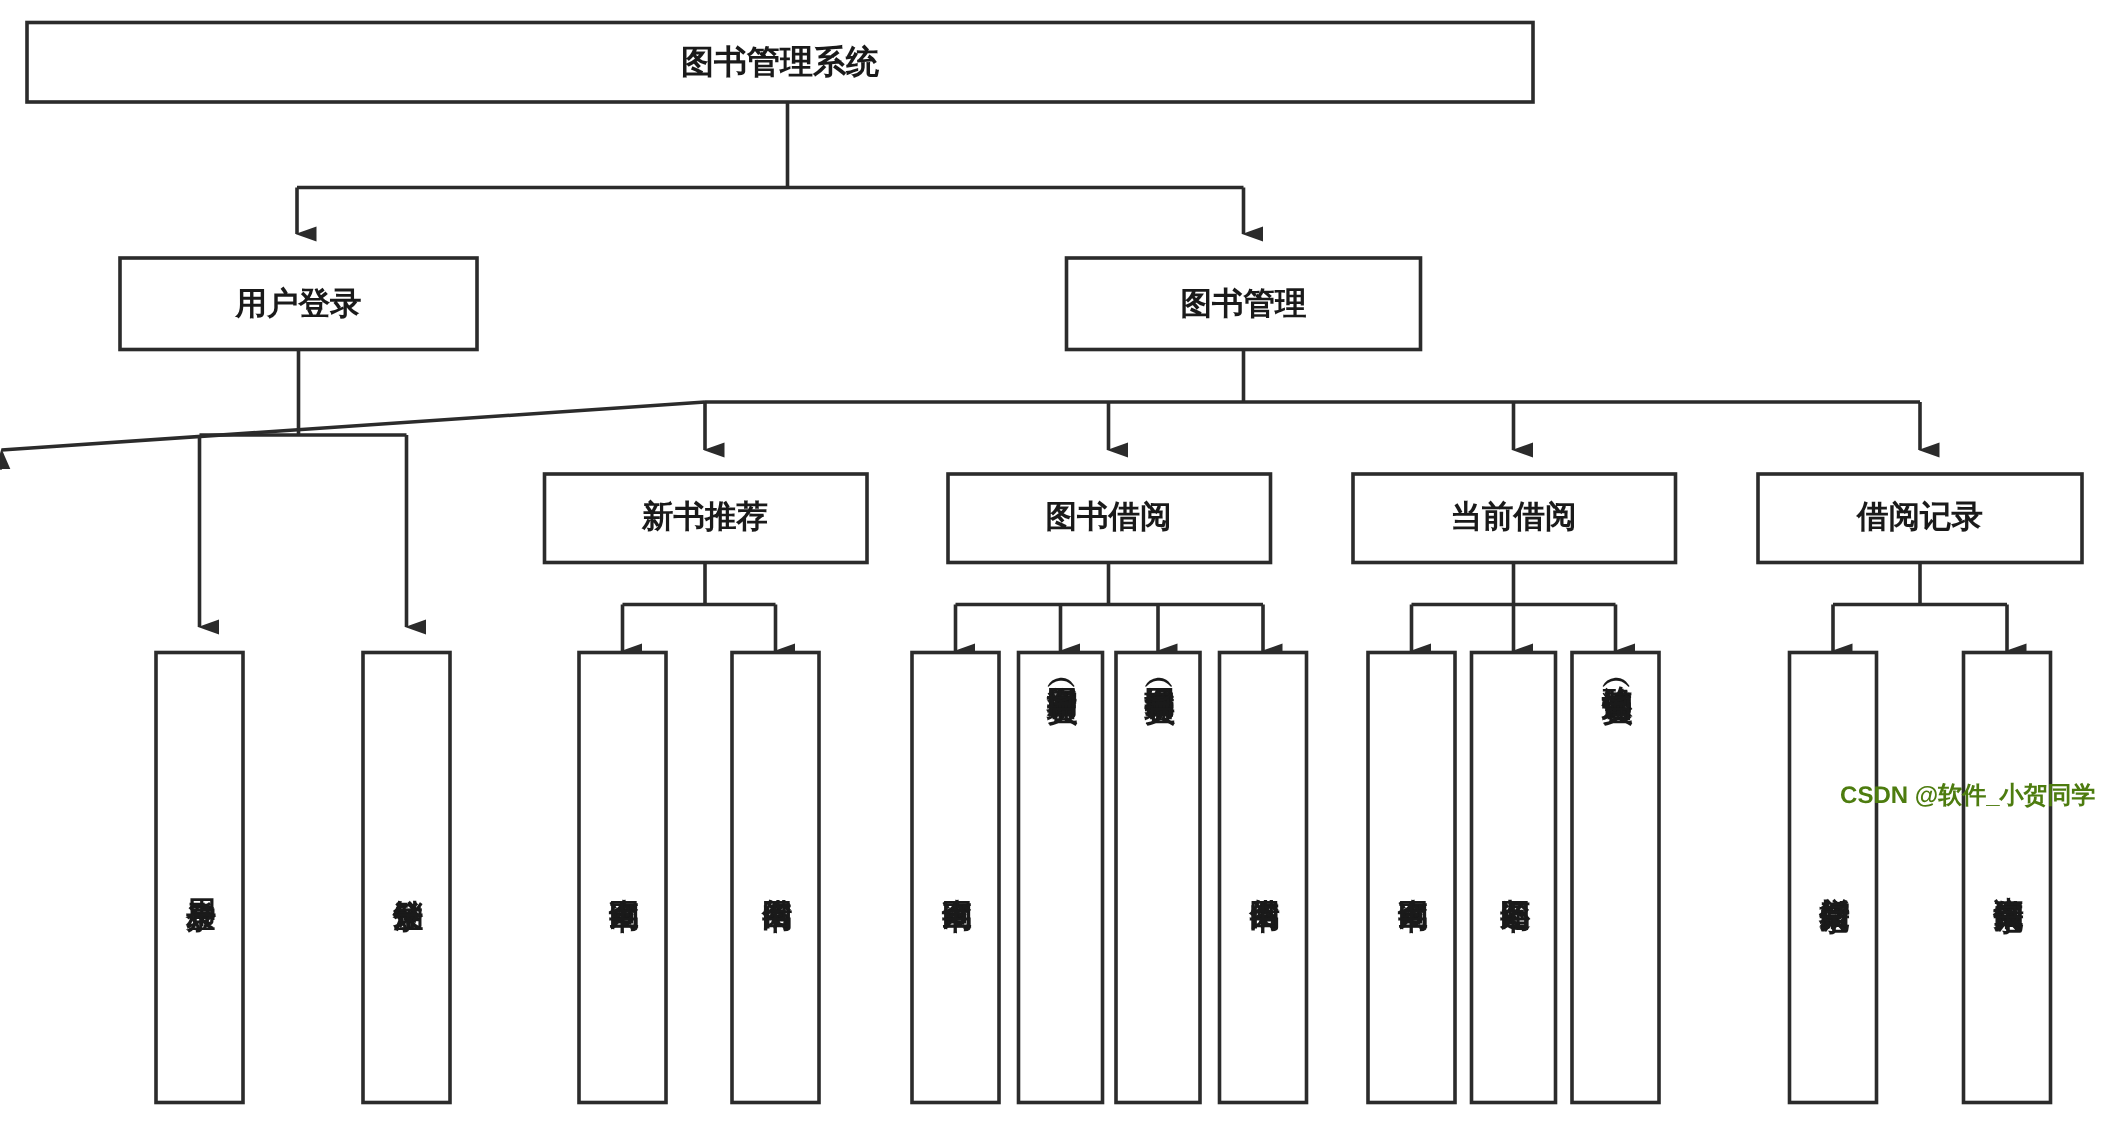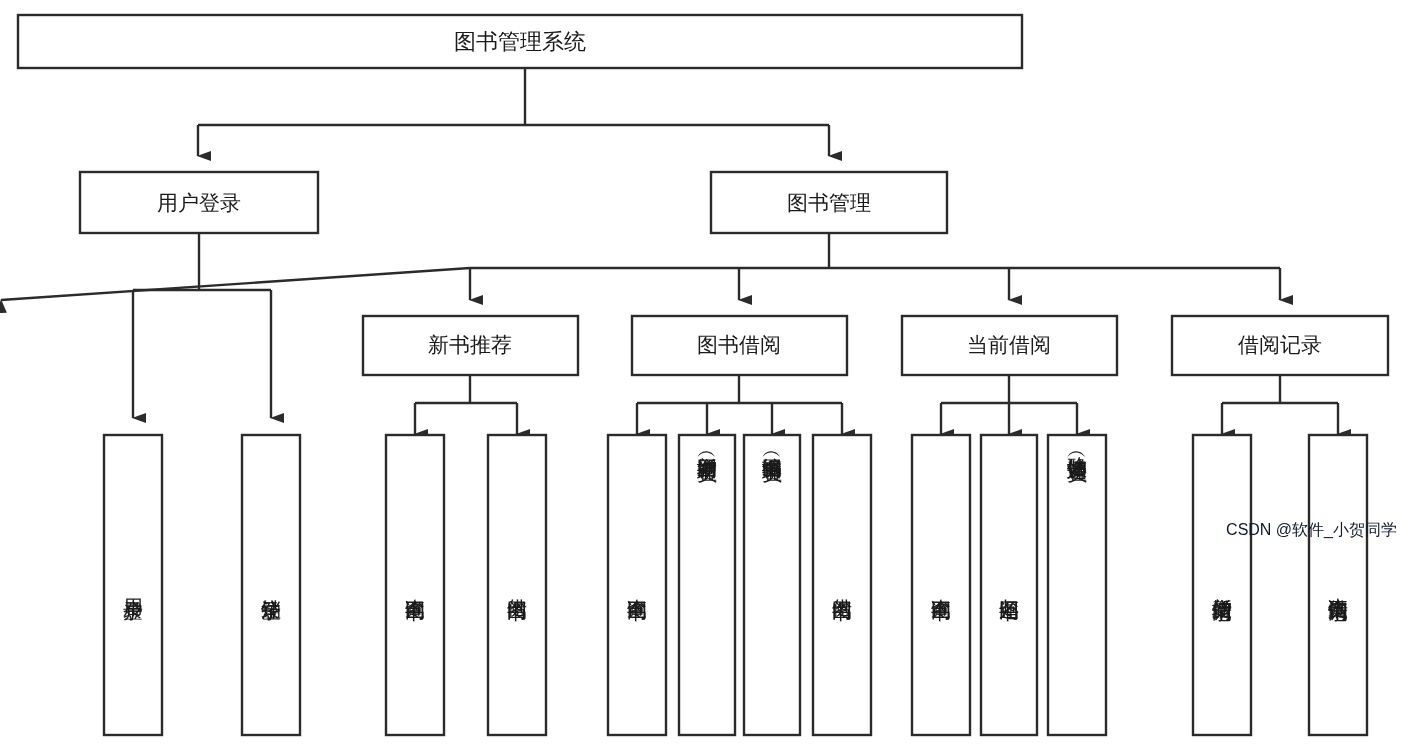--- a/index.html
+++ b/index.html
@@ -11,20 +11,21 @@
     width: 1405px;
     height: 747px;
     font-family: "Liberation Sans", "DejaVu Sans", sans-serif;
     overflow: hidden;
   }
   #diagram-root {
     position: relative;
     width: 1405px;
     height: 547px;
     background: #ffffff;
+    font-weight: bold;
   }
   svg.diagram {
     position: absolute;
     top: 0;
     left: 0;
     width: 1405px;
     height: 747px;
     display: block;
   }
   .node-rect {
@@ -68,21 +69,21 @@
     letter-spacing: 1px;
     white-space: nowrap;
     text-align: center;
   }
   .watermark {
     position: absolute;
     right: 8px;
     bottom: 6px;
     font-family: "Liberation Sans", "DejaVu Sans", sans-serif;
     font-size: 16px;
-    color: #0f172a;
+    color: #4d7c0f;
     white-space: nowrap;
     user-select: none;
   }
 </style>
 </head>
 <body>
 
 <div id="diagram-root">
 
   <svg class="diagram" viewBox="0 0 1405 747">

